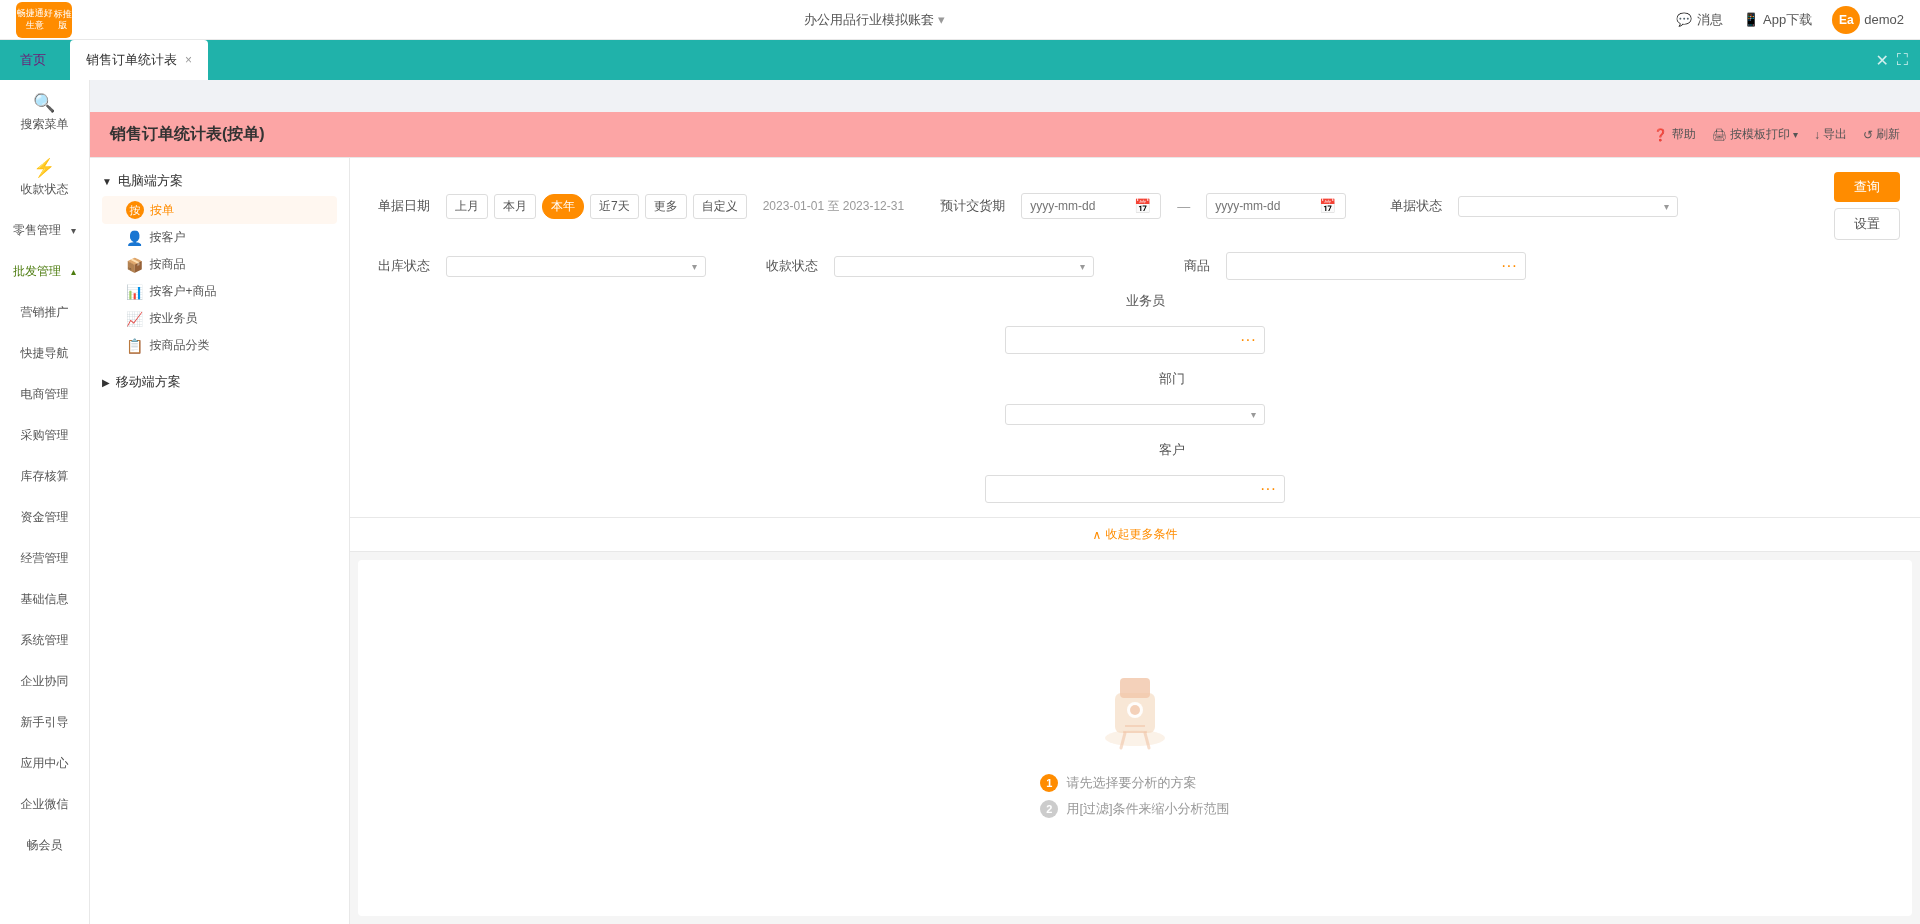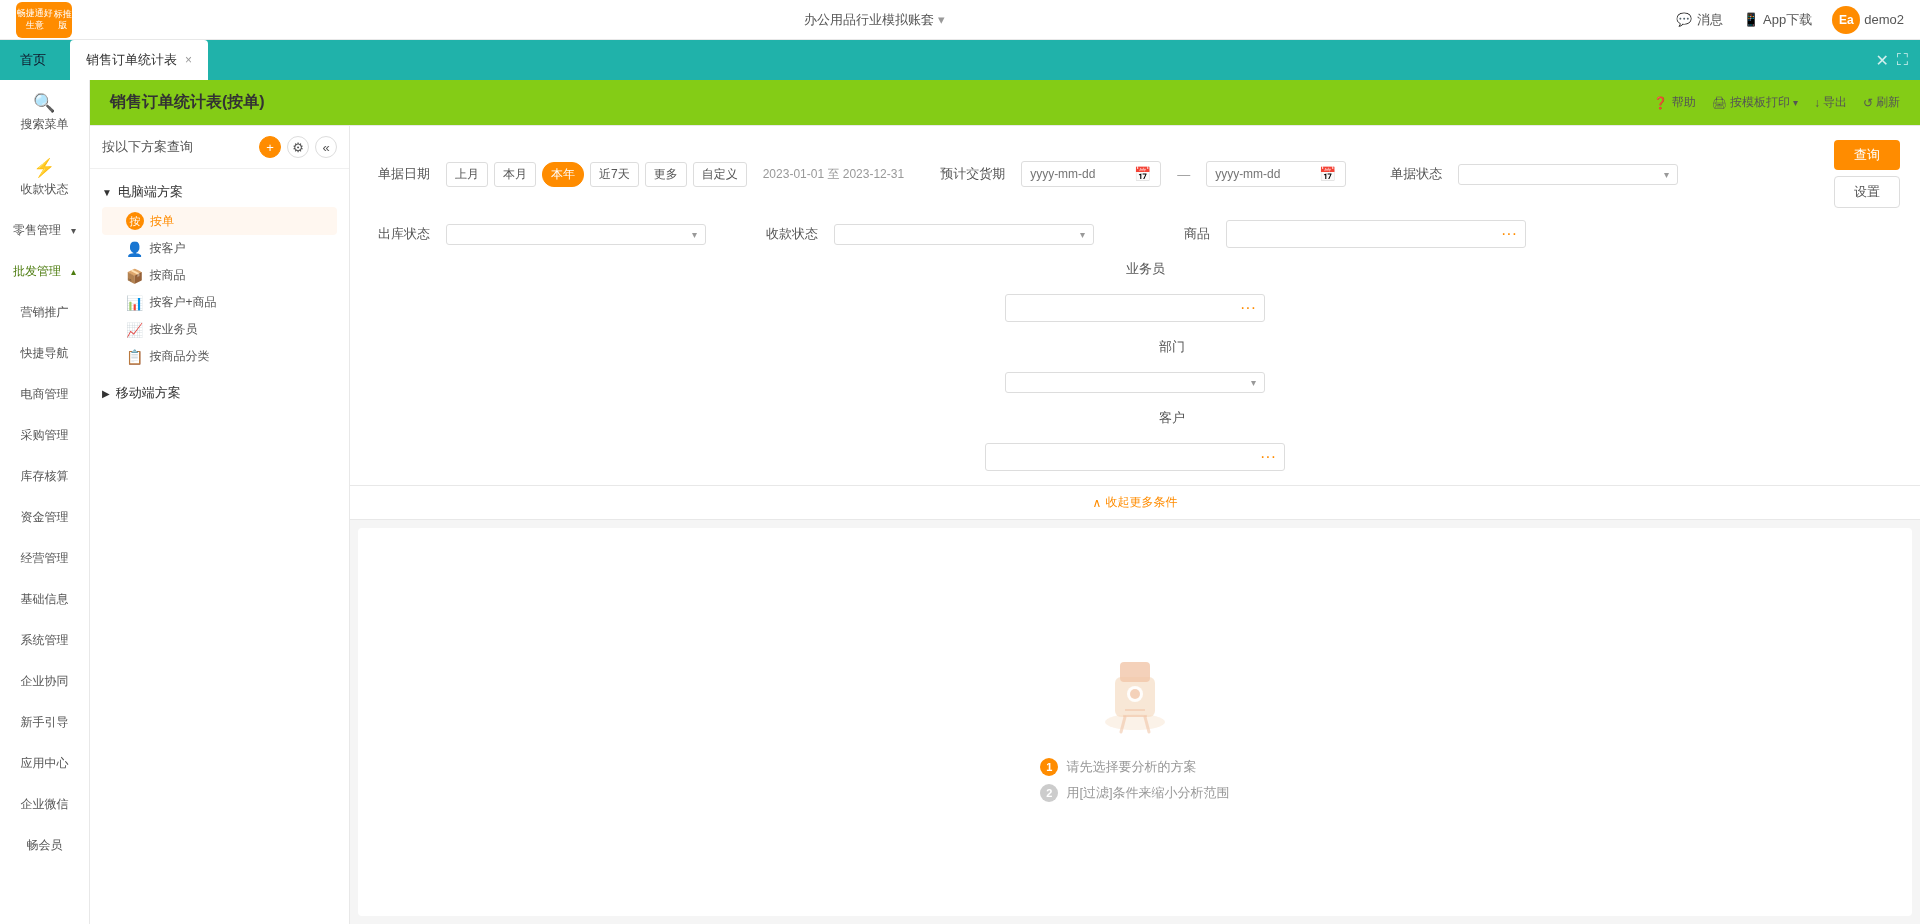--- a/index.html
+++ b/index.html
@@ -9,41 +9,41 @@
     .topbar { height: 40px; background: #fff; display: flex; align-items: center; justify-content: space-between; padding: 0 16px; border-bottom: 1px solid #e8e8e8; flex-shrink: 0; }
     .topbar-left { display: flex; align-items: center; gap: 8px; }
     .logo-box { width: 56px; height: 36px; background: #ff8c00; border-radius: 6px; display: flex; align-items: center; justify-content: center; color: #fff; font-size: 10px; text-align: center; line-height: 1.2; }
     .topbar-center { display: flex; align-items: center; gap: 4px; font-size: 13px; color: #555; }
     .topbar-right { display: flex; align-items: center; gap: 20px; font-size: 13px; color: #555; }
     .topbar-right-item { display: flex; align-items: center; gap: 4px; cursor: pointer; }
     .avatar { width: 28px; height: 28px; border-radius: 50%; background: #ff8c00; display: flex; align-items: center; justify-content: center; color: #fff; font-size: 12px; font-weight: bold; }
 
     
     .tabbar { height: 40px; background: #20b2aa; display: flex; align-items: center; padding: 0 0; flex-shrink: 0; }
-    .tab-home { padding: 0 20px; height: 100%; display: flex; align-items: center; color: #0f172a; font-size: 13px; cursor: pointer; }
+    .tab-home { padding: 0 20px; height: 100%; display: flex; align-items: center; color: #701a75; font-size: 13px; cursor: pointer; }
     .tab-active { background: #fff; color: #333; height: 100%; padding: 0 16px; display: flex; align-items: center; gap: 8px; font-size: 13px; border-radius: 4px 4px 0 0; margin-left: 4px; }
     .tab-close { color: #999; cursor: pointer; font-size: 12px; }
     .tabbar-actions { margin-left: auto; display: flex; align-items: center; gap: 8px; padding-right: 12px; }
     .tabbar-action-btn { color: #fff; font-size: 16px; cursor: pointer; opacity: 0.8; }
 
     
     .main-content { display: flex; flex: 1; overflow: hidden; }
 
     
     .sidebar { width: 90px; background: #fff; border-right: 1px solid #e8e8e8; display: flex; flex-direction: column; overflow-y: auto; flex-shrink: 0; }
     .sidebar-item { padding: 12px 0; text-align: center; cursor: pointer; font-size: 12px; color: #555; display: flex; flex-direction: column; align-items: center; gap: 2px; }
     .sidebar-item .s-icon { font-size: 18px; }
     .sidebar-item-with-arrow { display: flex; align-items: center; justify-content: center; gap: 10px; font-size: 12px; color: #555; padding: 12px 0; cursor: pointer; }
     .sidebar-item-with-arrow.active { color: #4d7c0f; }
 
     
     .page-area { flex: 1; display: flex; flex-direction: column; overflow: hidden; }
 
     
-    .page-header { background: #84cc16; padding: 12px 20px 0 20px; border-bottom: 1px solid #e8e8e8; flex-shrink: 0; display: flex; align-items: center; justify-content: space-between; }
+    .page-header { background: #fca5a5; padding: 12px 20px 0 20px; border-bottom: 1px solid #e8e8e8; flex-shrink: 0; display: flex; align-items: center; justify-content: space-between; margin-top: 32px; }
     .page-title { font-size: 16px; font-weight: bold; color: #333; padding-bottom: 12px; }
     .page-header-actions { display: flex; align-items: center; gap: 16px; padding-bottom: 12px; font-size: 12px; color: #555; }
     .page-header-actions span { display: flex; align-items: center; gap: 3px; cursor: pointer; }
 
     
     .content-split { display: flex; flex: 1; overflow: hidden; }
 
     
     .left-panel { width: 260px; background: #fff; border-right: 1px solid #e8e8e8; display: flex; flex-direction: column; flex-shrink: 0; overflow-y: auto; }
     .left-panel-header { display: flex; align-items: center; padding: 10px 12px; gap: 8px; border-bottom: 1px solid #f0f0f0; }
@@ -231,34 +231,20 @@
         <span>
           <span>↺</span>
           <span>刷新</span>
         </span>
       </div>
     </div>
 
     <div class="content-split">
 
       <div class="left-panel">
-        <div class="left-panel-header">
-          <span class="left-panel-title">按以下方案查询</span>
-          <div class="left-panel-actions">
-            <div class="lp-action-btn orange">
-              <span>+</span>
-            </div>
-            <div class="lp-action-btn">
-              <span>⚙</span>
-            </div>
-            <div class="lp-action-btn">
-              <span>«</span>
-            </div>
-          </div>
-        </div>
         <div class="tree-section">
           <div class="tree-parent">
             <span style="font-size:10px;">▼</span>
             <span>电脑端方案</span>
           </div>
           <div class="tree-child active">
             <span class="tc-badge">按</span>
             <span>按单</span>
           </div>
           <div class="tree-child">

